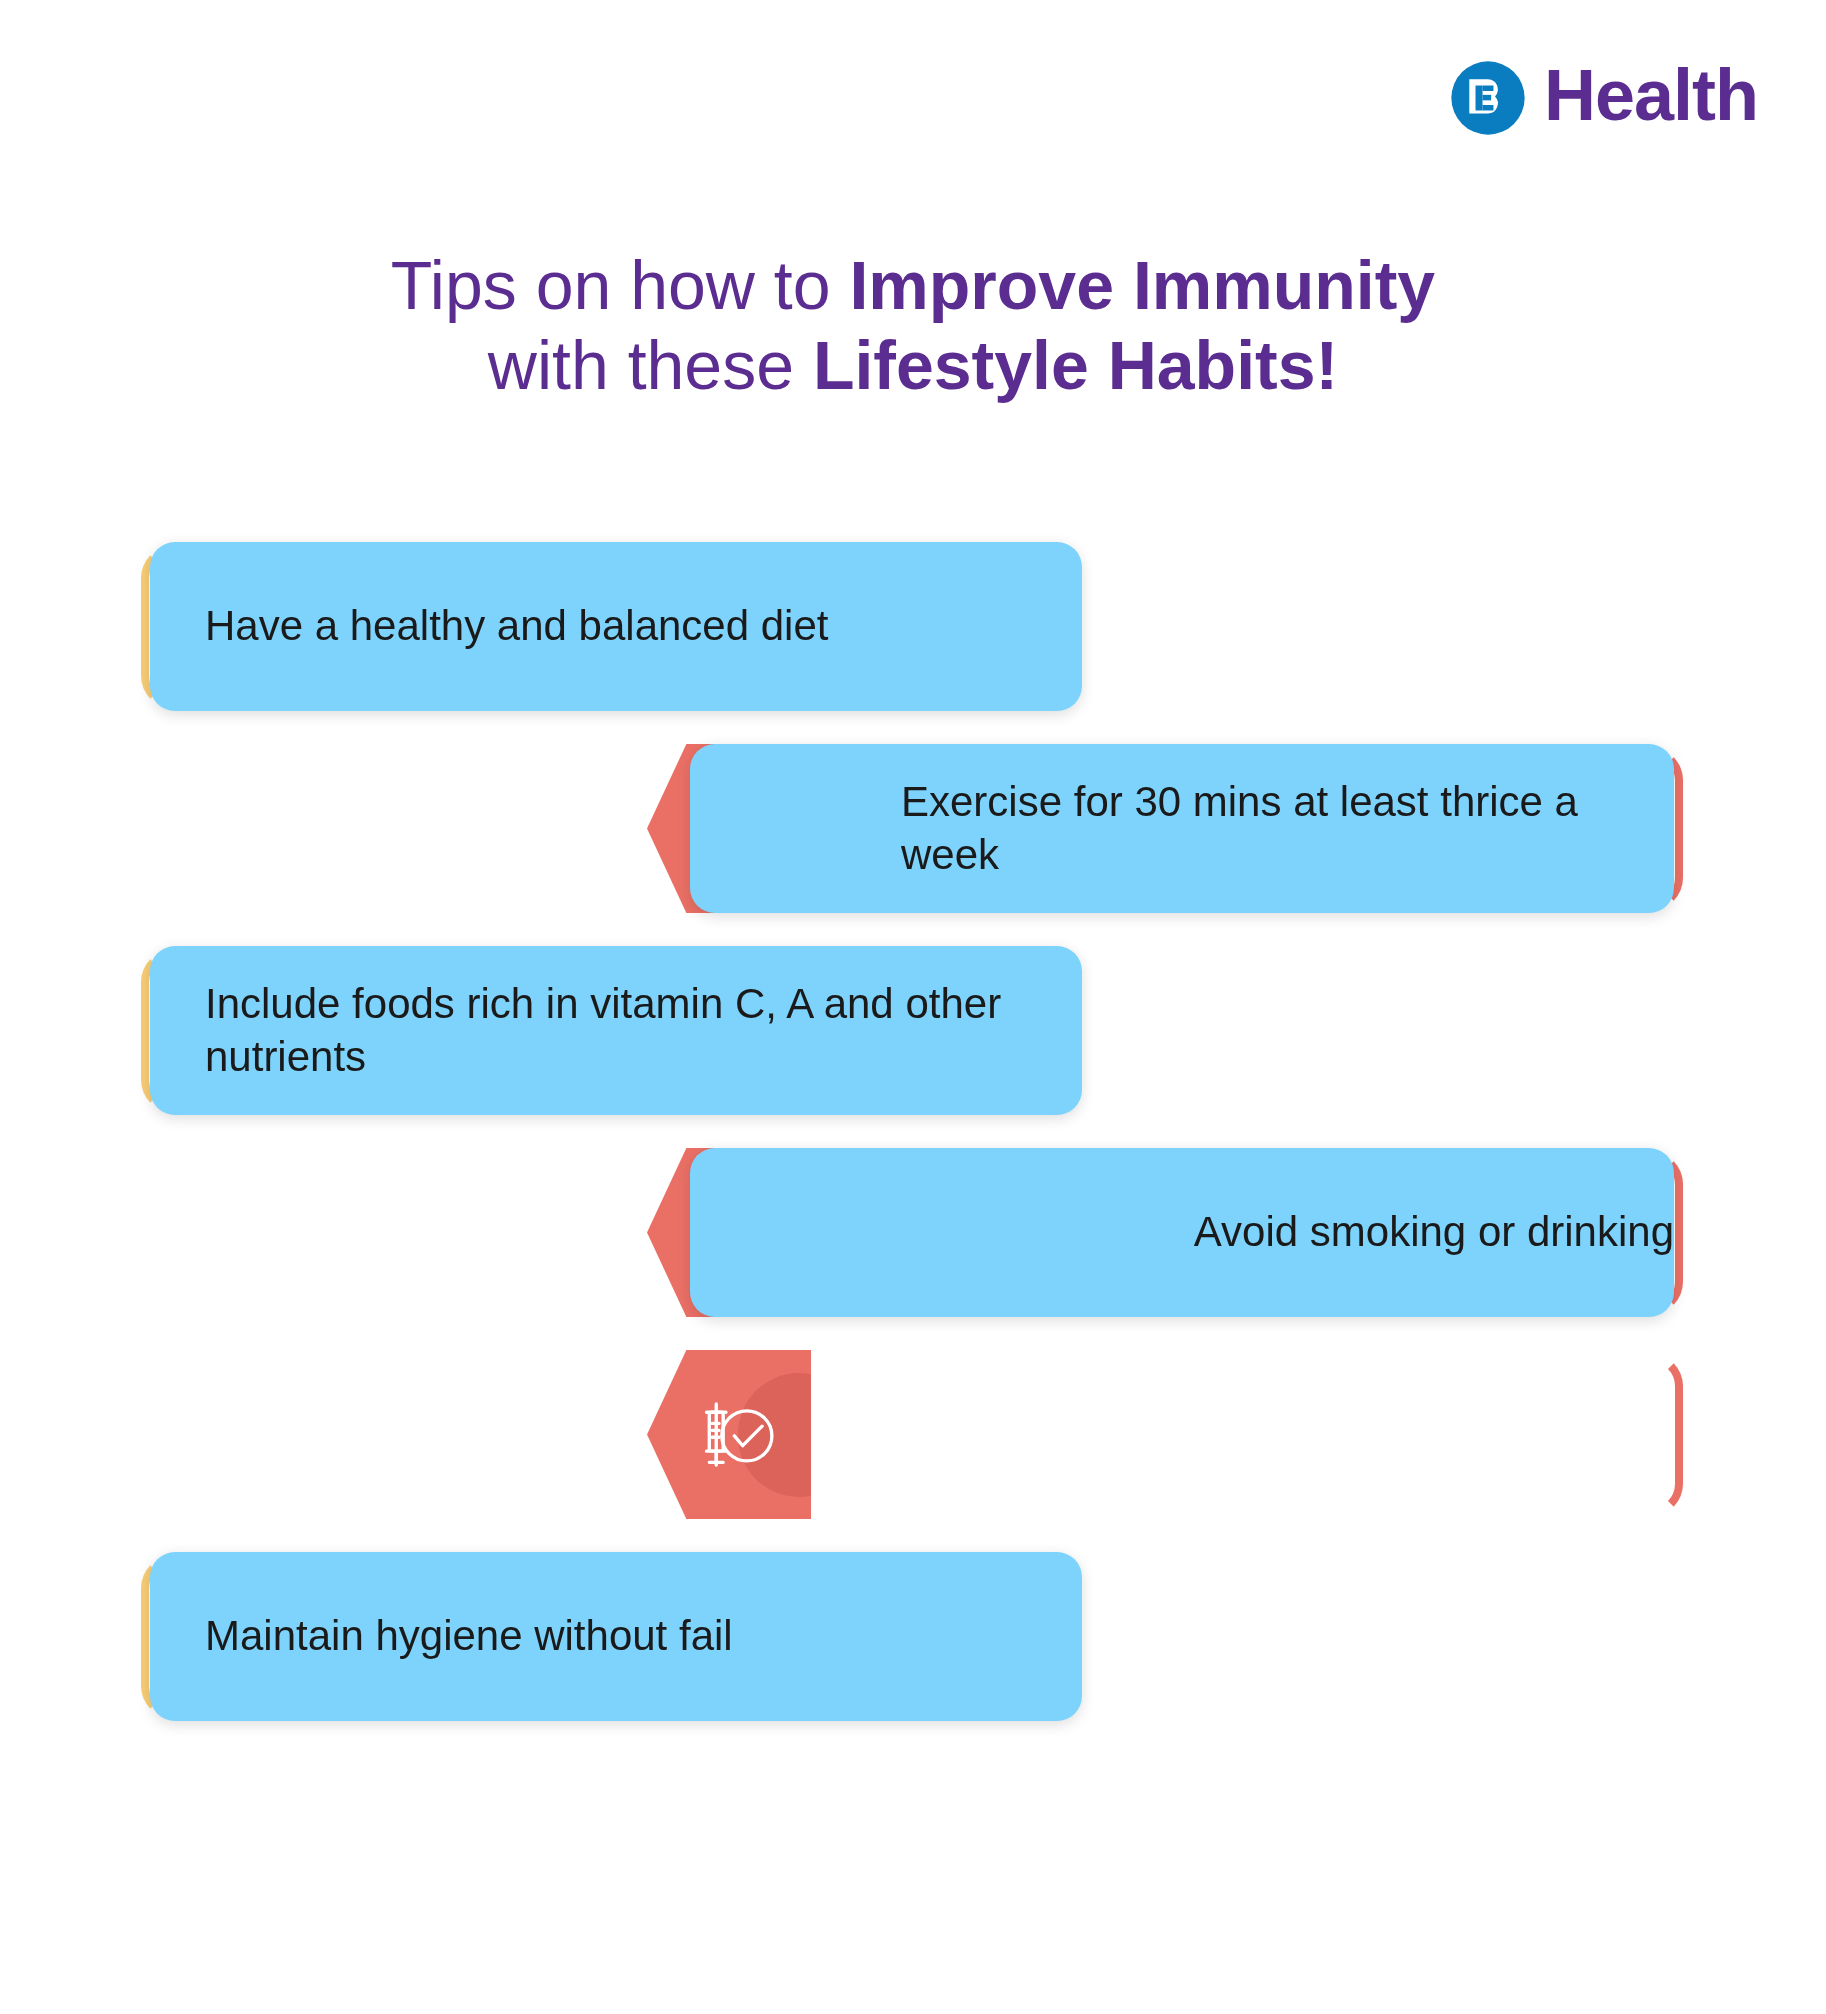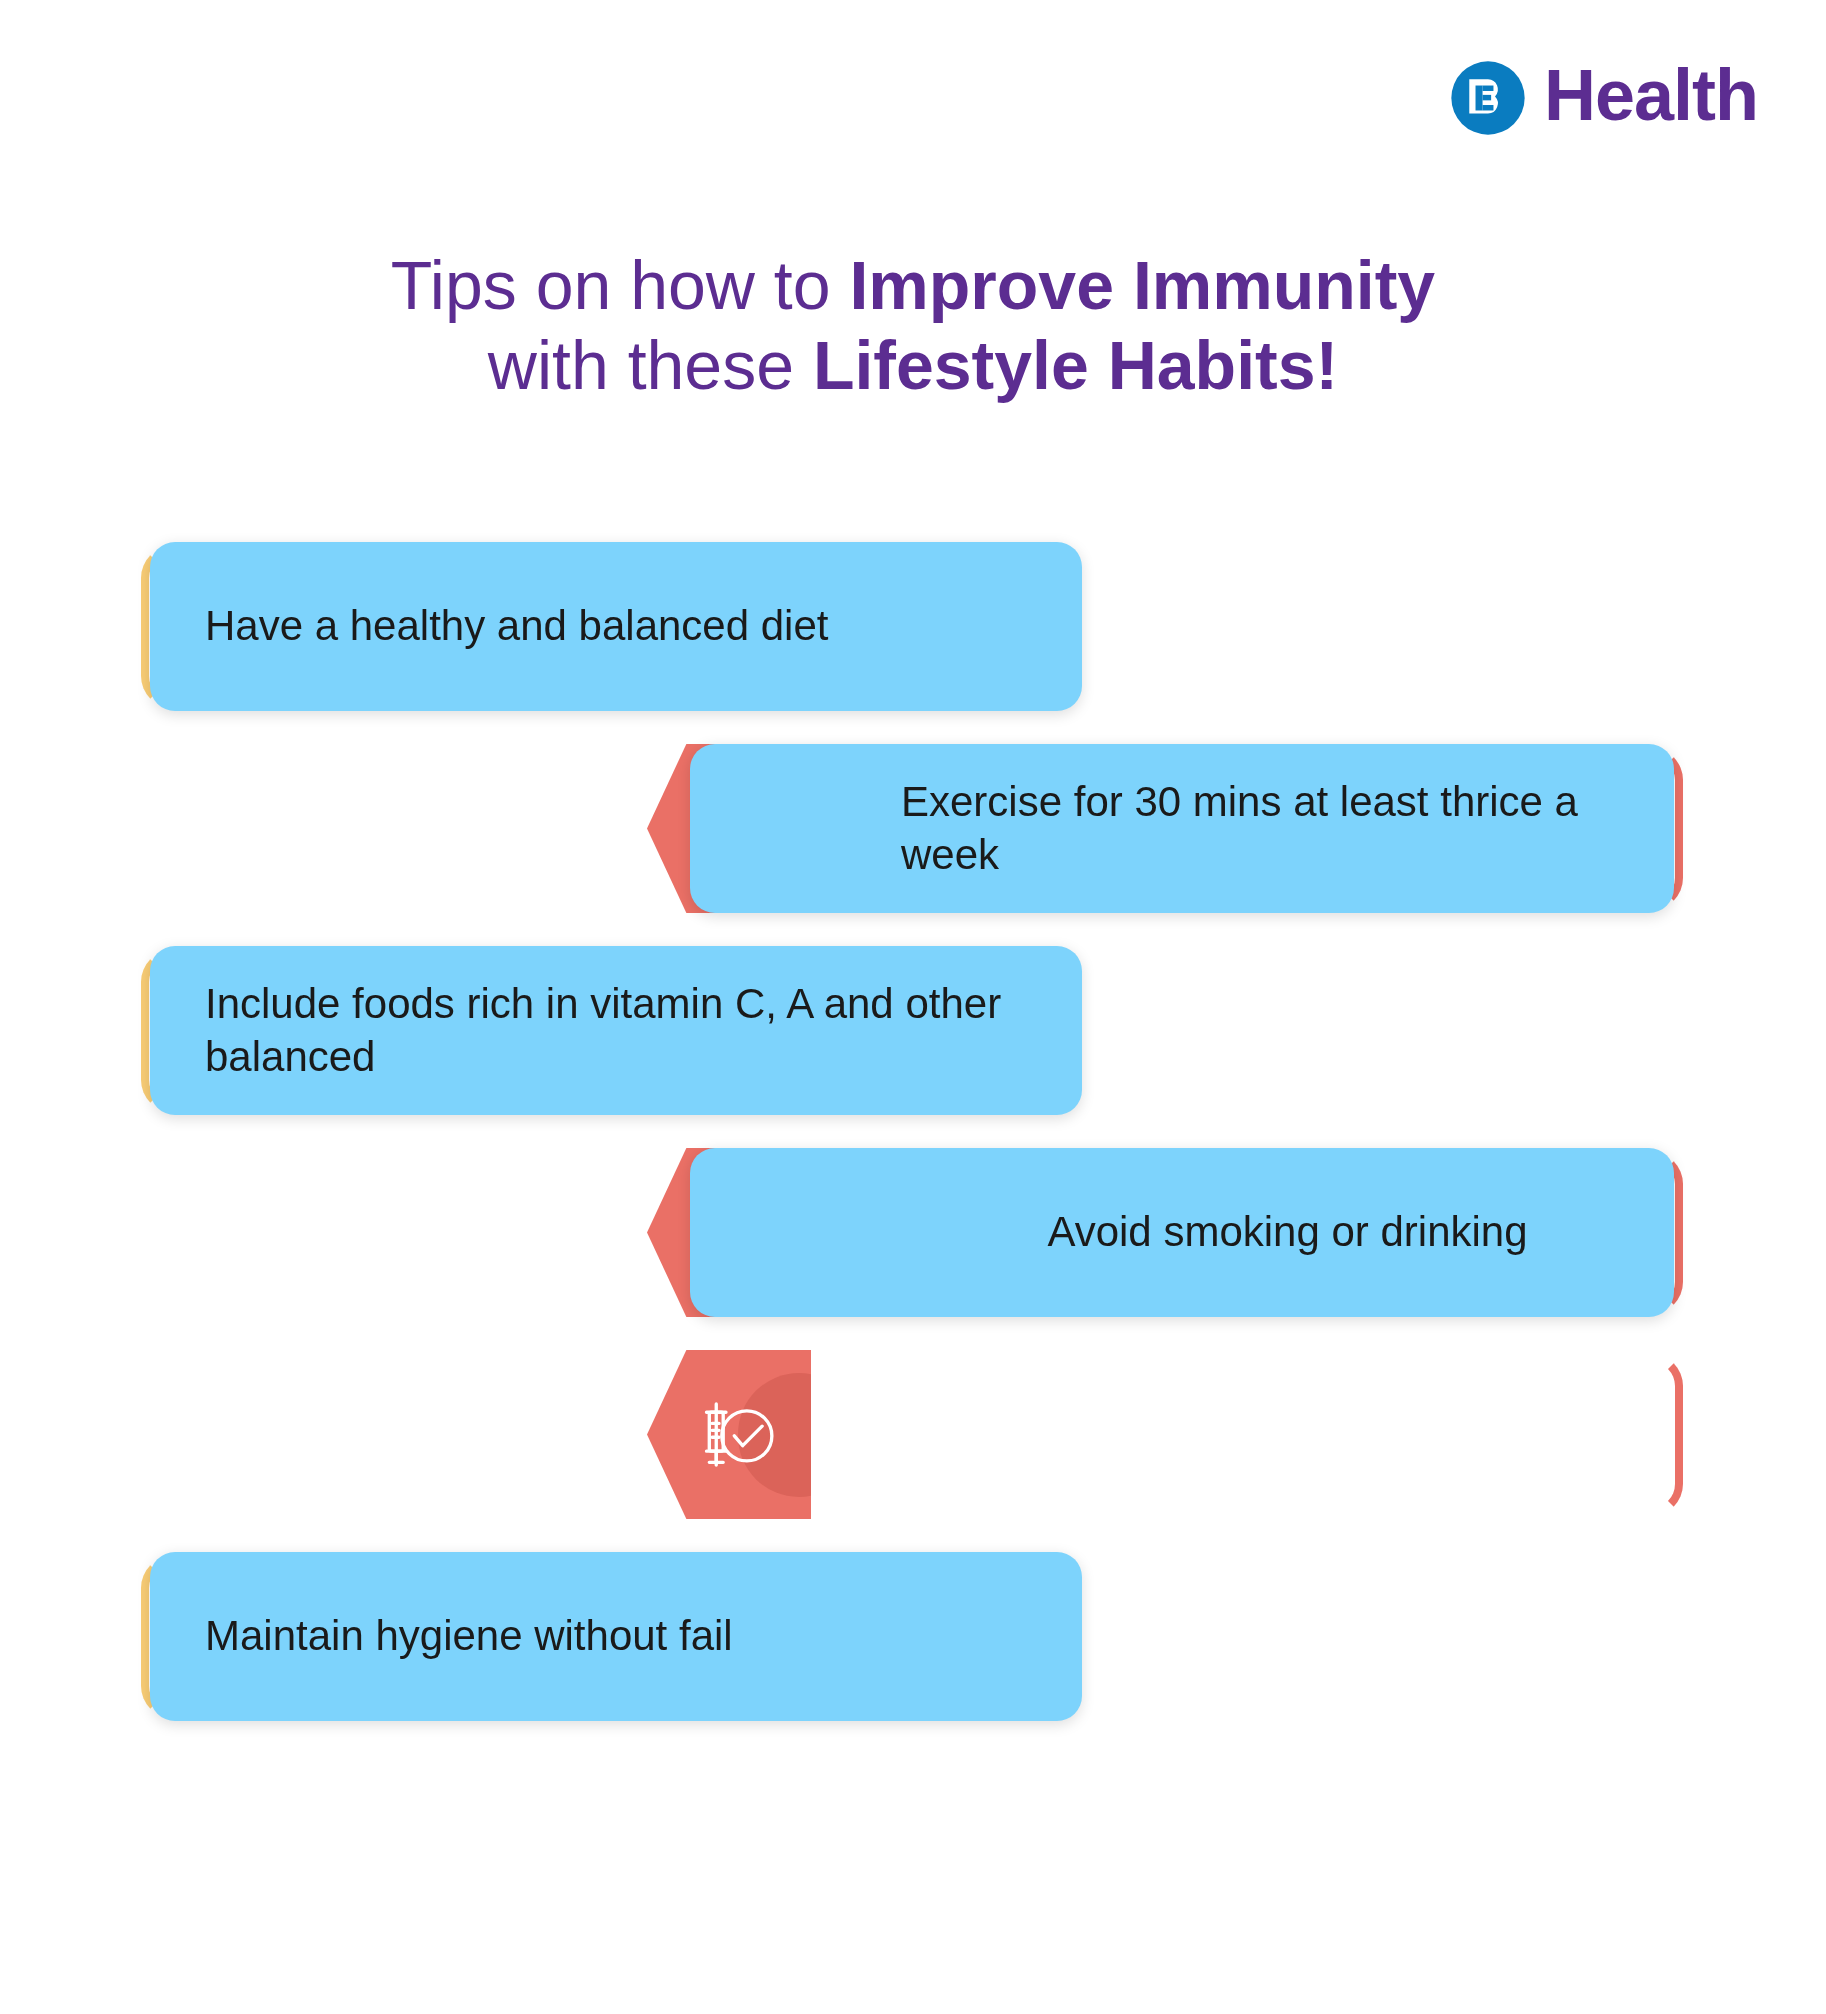--- a/index.html
+++ b/index.html
@@ -141,21 +141,21 @@
   }
   .row.left-card .card {
     left: 150px;
     width: 932px;
     justify-content: flex-start;
     padding-left: 55px;
   }
   .row.right-card .card {
     right: 152px;
     width: 984px;
-    justify-content: center;
+    justify-content: flex-end;
     padding-left: 211px;
   }
 
   .card-text {
     font-size: 42px;
     color: #1a1a1a;
     line-height: 1.24;
     font-weight: 400;
   }
 
@@ -242,21 +242,21 @@
           <path d="M14 28 h20 M30 13 v5"></path>
           <path d="M36 34 q-2 -10 7 -10 q9 0 7 10 q-1 10 -7 14 q-6 -4 -7 -14 z"></path>
           <path d="M43 24 q0 -6 3 -9"></path>
           <ellipse cx="49" cy="16" rx="4" ry="2.2" transform="rotate(-20 49 16)"></ellipse>
           <path d="M21 40 q-4 -5 -8 -3 q-2 2 1 5 q-4 0 -4 3 q0 3 5 3"></path>
           <path d="M20 40 q10 2 19 6 q5 2 3 5 q-2 3 -8 1 q-10 -3 -16 -7 q-2 -2 2 -5 z"></path>
           <path d="M24 45 l1 4 M30 47 l1 4 M36 49 l1 3"></path>
         </svg>
       </div>
       <div class="card">
-        <div class="card-text">Include foods rich in vitamin C, A and other balanced</div>
+        <div class="card-text">Include foods rich in vitamin C, A and other nutrients</div>
       </div>
     </div>
 
     <div class="row right-card">
       <div class="accent"></div>
       <div class="hex">
         <div class="hex-lobe"></div>
         <svg class="icon-svg" width="89" height="89" viewBox="0 0 64 64" fill="none" stroke="#fff" stroke-width="2.5" stroke-linecap="round" stroke-linejoin="round">
           <circle cx="32" cy="32" r="23"></circle>
           <line x1="16" y1="48" x2="48" y2="16"></line>

